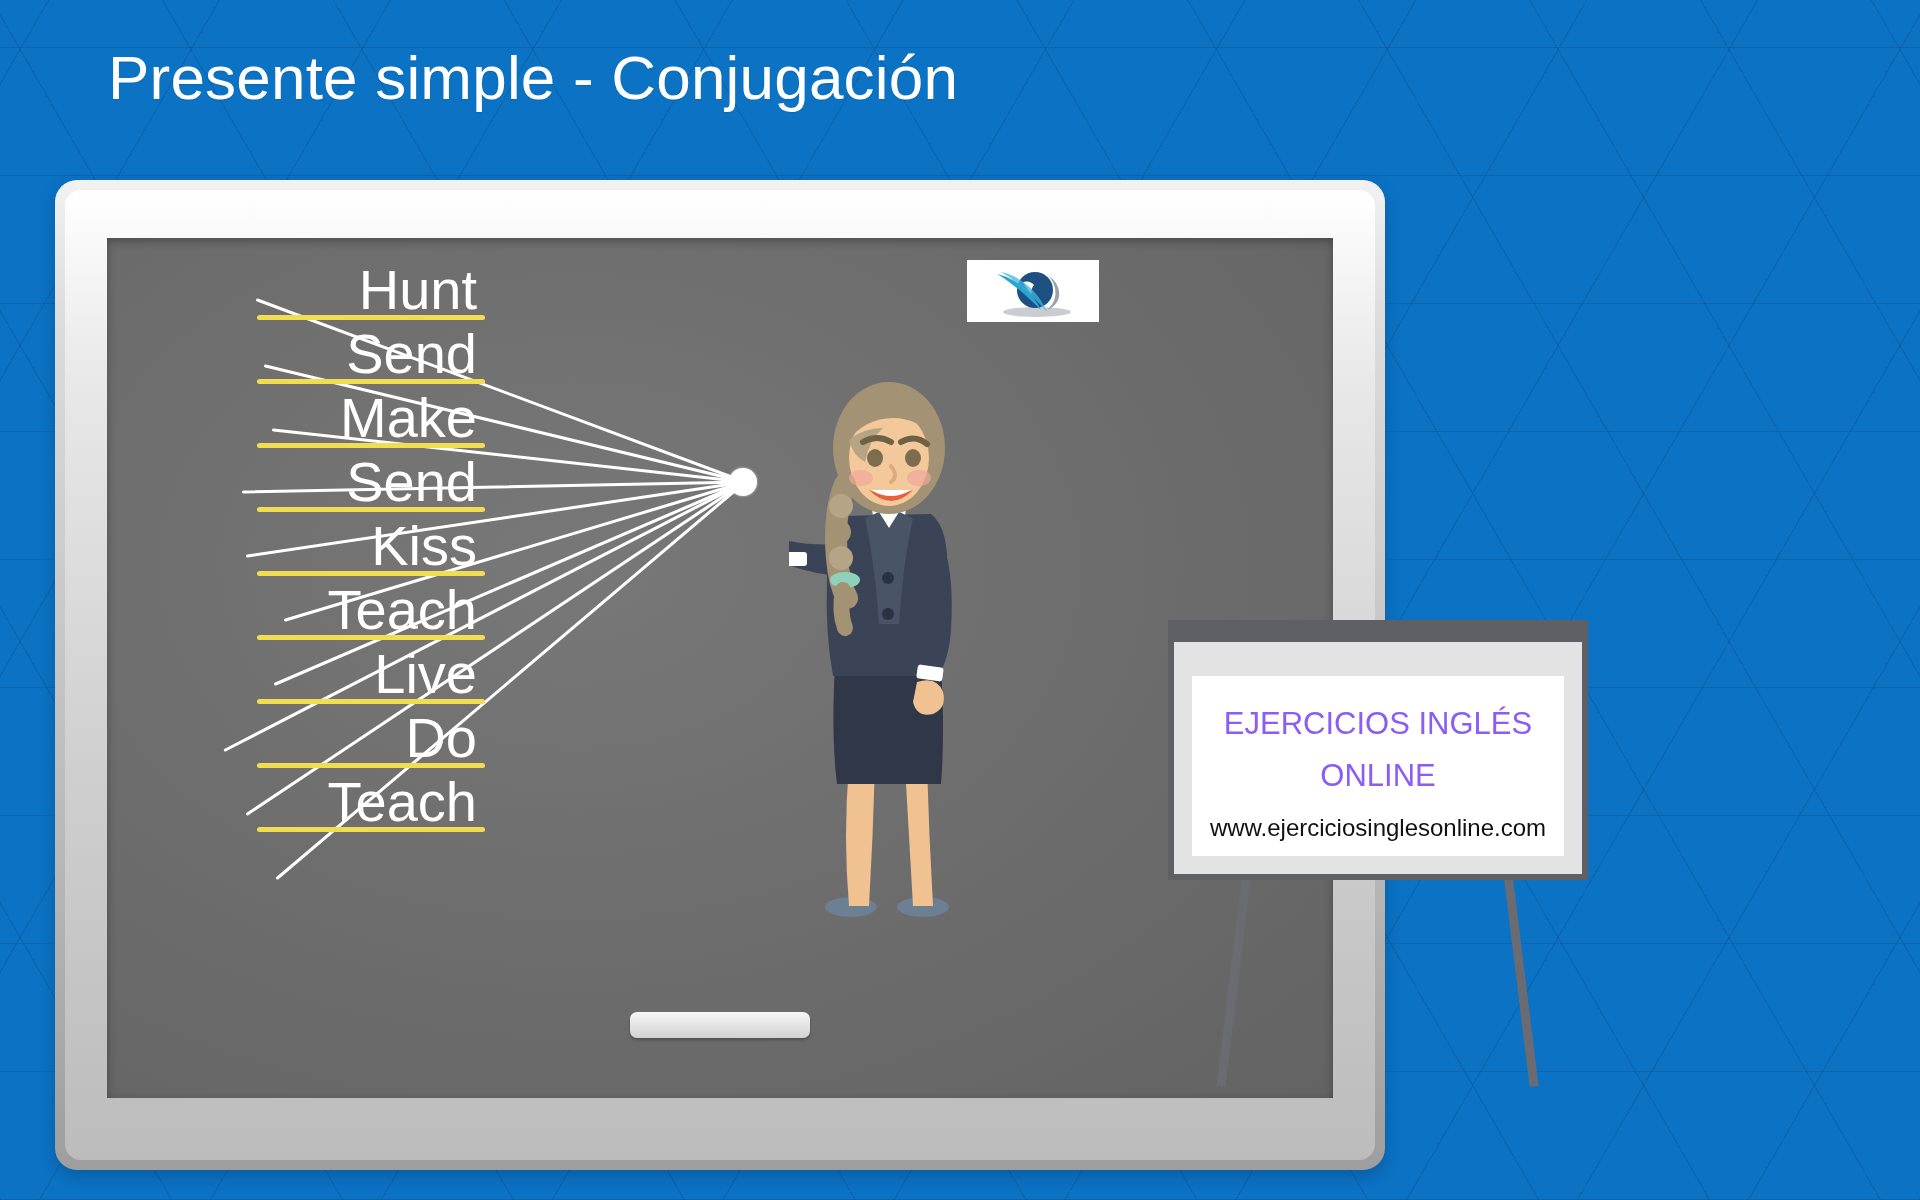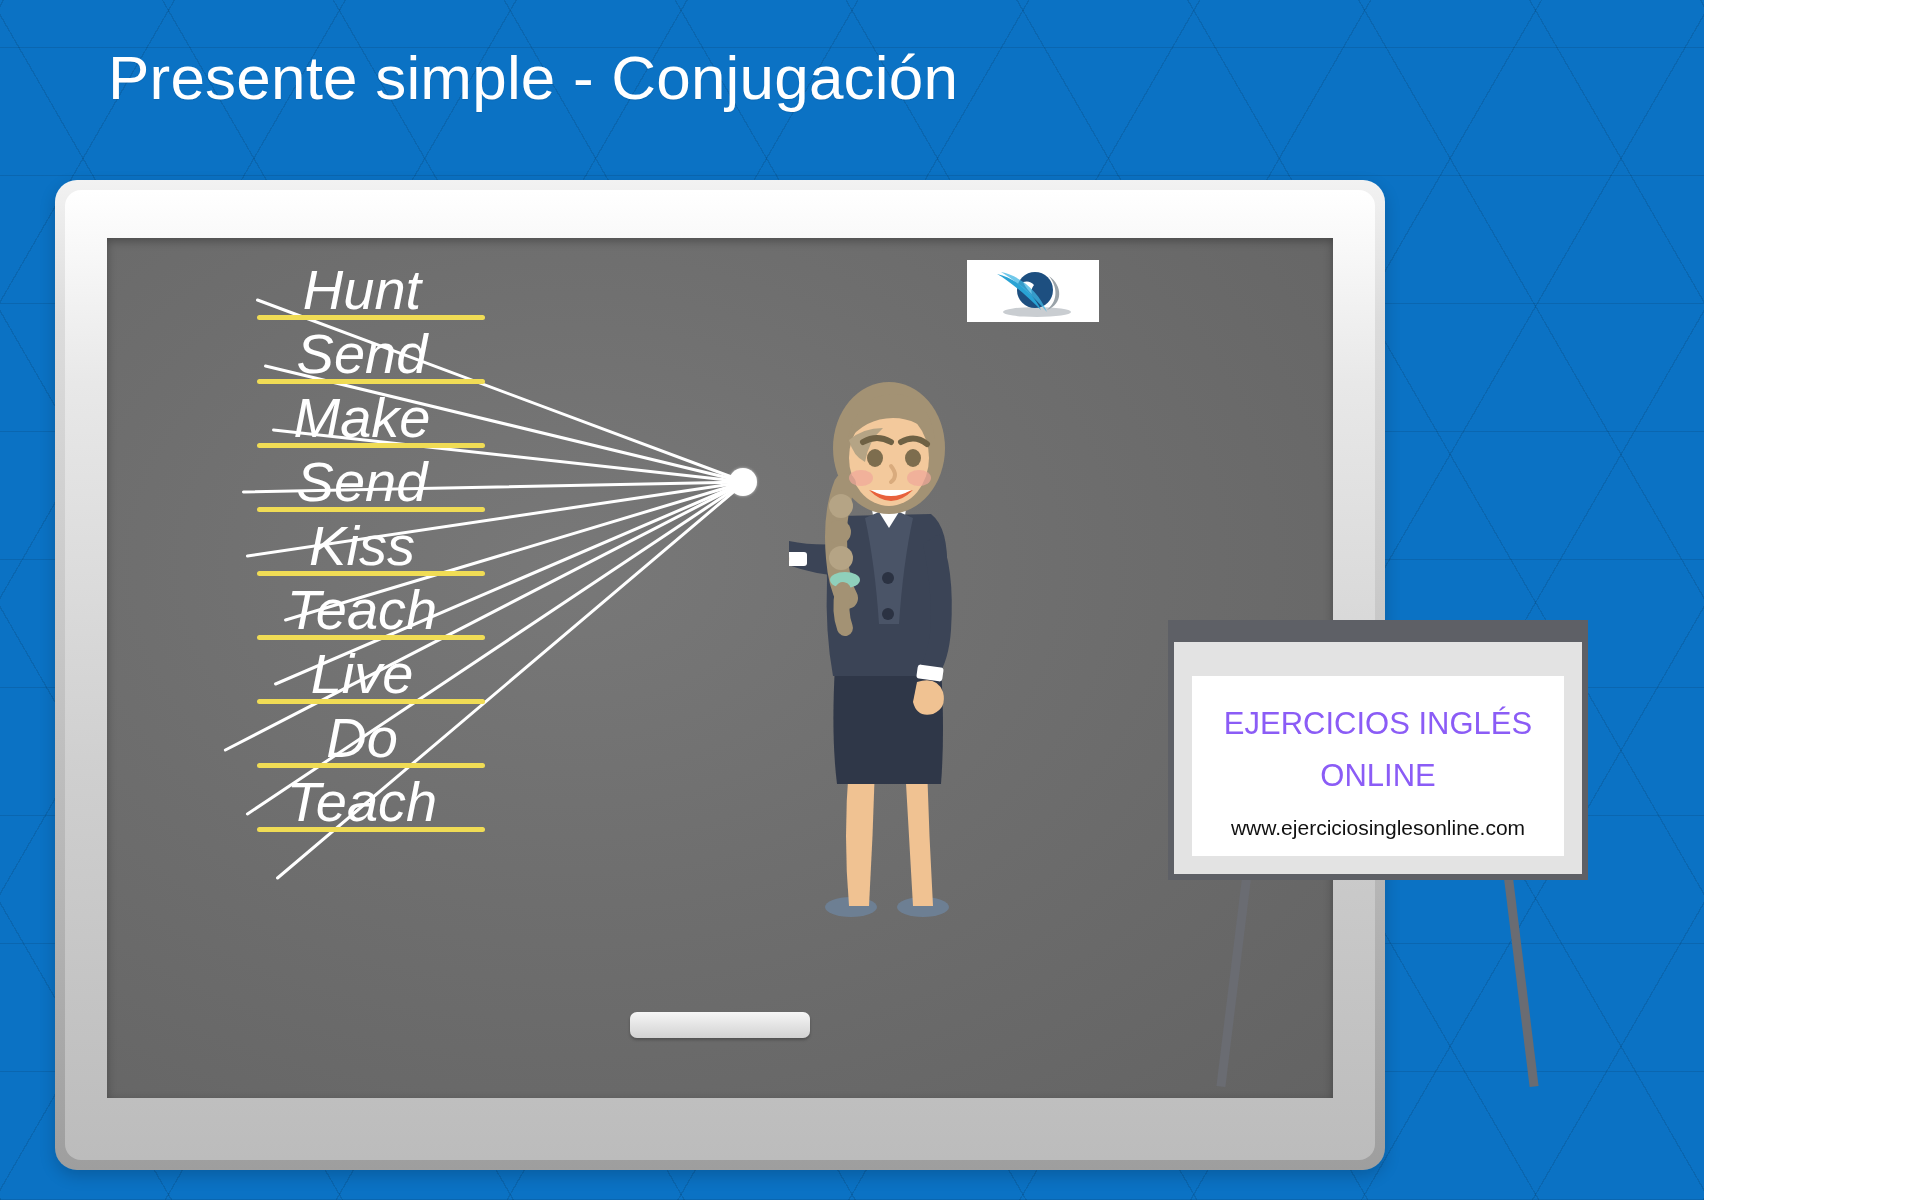--- a/index.html
+++ b/index.html
@@ -1,21 +1,21 @@
 <!DOCTYPE html>
 <html><head>
 <meta charset="utf-8">
 <style>
   * { margin:0; padding:0; box-sizing:border-box; }
   html, body {
     width:1920px; height:1200px; overflow:hidden;
     font-family:"Liberation Sans", sans-serif;
   }
   #stage {
-    position:relative; width:1704px; height:1200px;
+    position:relative; width:1920px; height:1200px;
     background:#0b72c4;
     overflow:hidden;
   }
   
   #pattern {
     position:absolute; inset:0;
     background-image:
       repeating-linear-gradient(60deg, rgba(0,0,0,.10) 0 1.3px, transparent 1.3px 148px),
       repeating-linear-gradient(-60deg, rgba(0,0,0,.10) 0 1.3px, transparent 1.3px 148px),
       repeating-linear-gradient(0deg, rgba(0,0,0,.10) 0 1.3px, transparent 1.3px 128px);
@@ -53,21 +53,21 @@
     bottom:60px; width:180px; height:26px; border-radius:7px;
     background:linear-gradient(180deg,#f6f6f6,#d2d2d2);
     box-shadow:0 2px 3px rgba(0,0,0,.25);
   }
 
   
   #verb-list {
     position:absolute; left:140px; top:20px; width:230px;
     display:flex; flex-direction:column; align-items:flex-end;
   }
-  .verb-row { position:relative; width:100%; display:flex; justify-content:center;font-style:italic; }
+  .verb-row { position:relative; width:100%; display:flex; justify-content:flex-end; }
   .verb-word {
     color:#ffffff; font-size:56px; line-height:64px; font-weight:400;
     white-space:nowrap;
   }
   .verb-rule {
     position:absolute; left:10px; right:-8px; bottom:2px; height:5px;
     background:#f0dc55; border-radius:3px;
   }
 
   
@@ -102,21 +102,21 @@
     position:absolute; left:18px; top:34px; right:18px; bottom:18px;
     background:#ffffff;
     display:flex; flex-direction:column; align-items:center;
     justify-content:flex-start; padding-top:22px;
   }
   .sign-line1, .sign-line2 {
     color:#8b5cf6; font-size:31px; line-height:52px;
     font-weight:400; white-space:nowrap;
   }
   .sign-url {
-    color:#111111; font-size:21px; line-height:40px; margin-top:6px;
+    color:#111111; font-size:24px; line-height:40px; margin-top:6px;
     white-space:nowrap;
   }
   .easel-leg {
     position:absolute; width:9px; height:210px; background:#6a6c72;
     top:258px; transform-origin:top center;
   }
   #leg-left { left:74px; transform:rotate(7deg); }
   #leg-right{ left:336px; transform:rotate(-7deg); }
 </style>
 </head>

